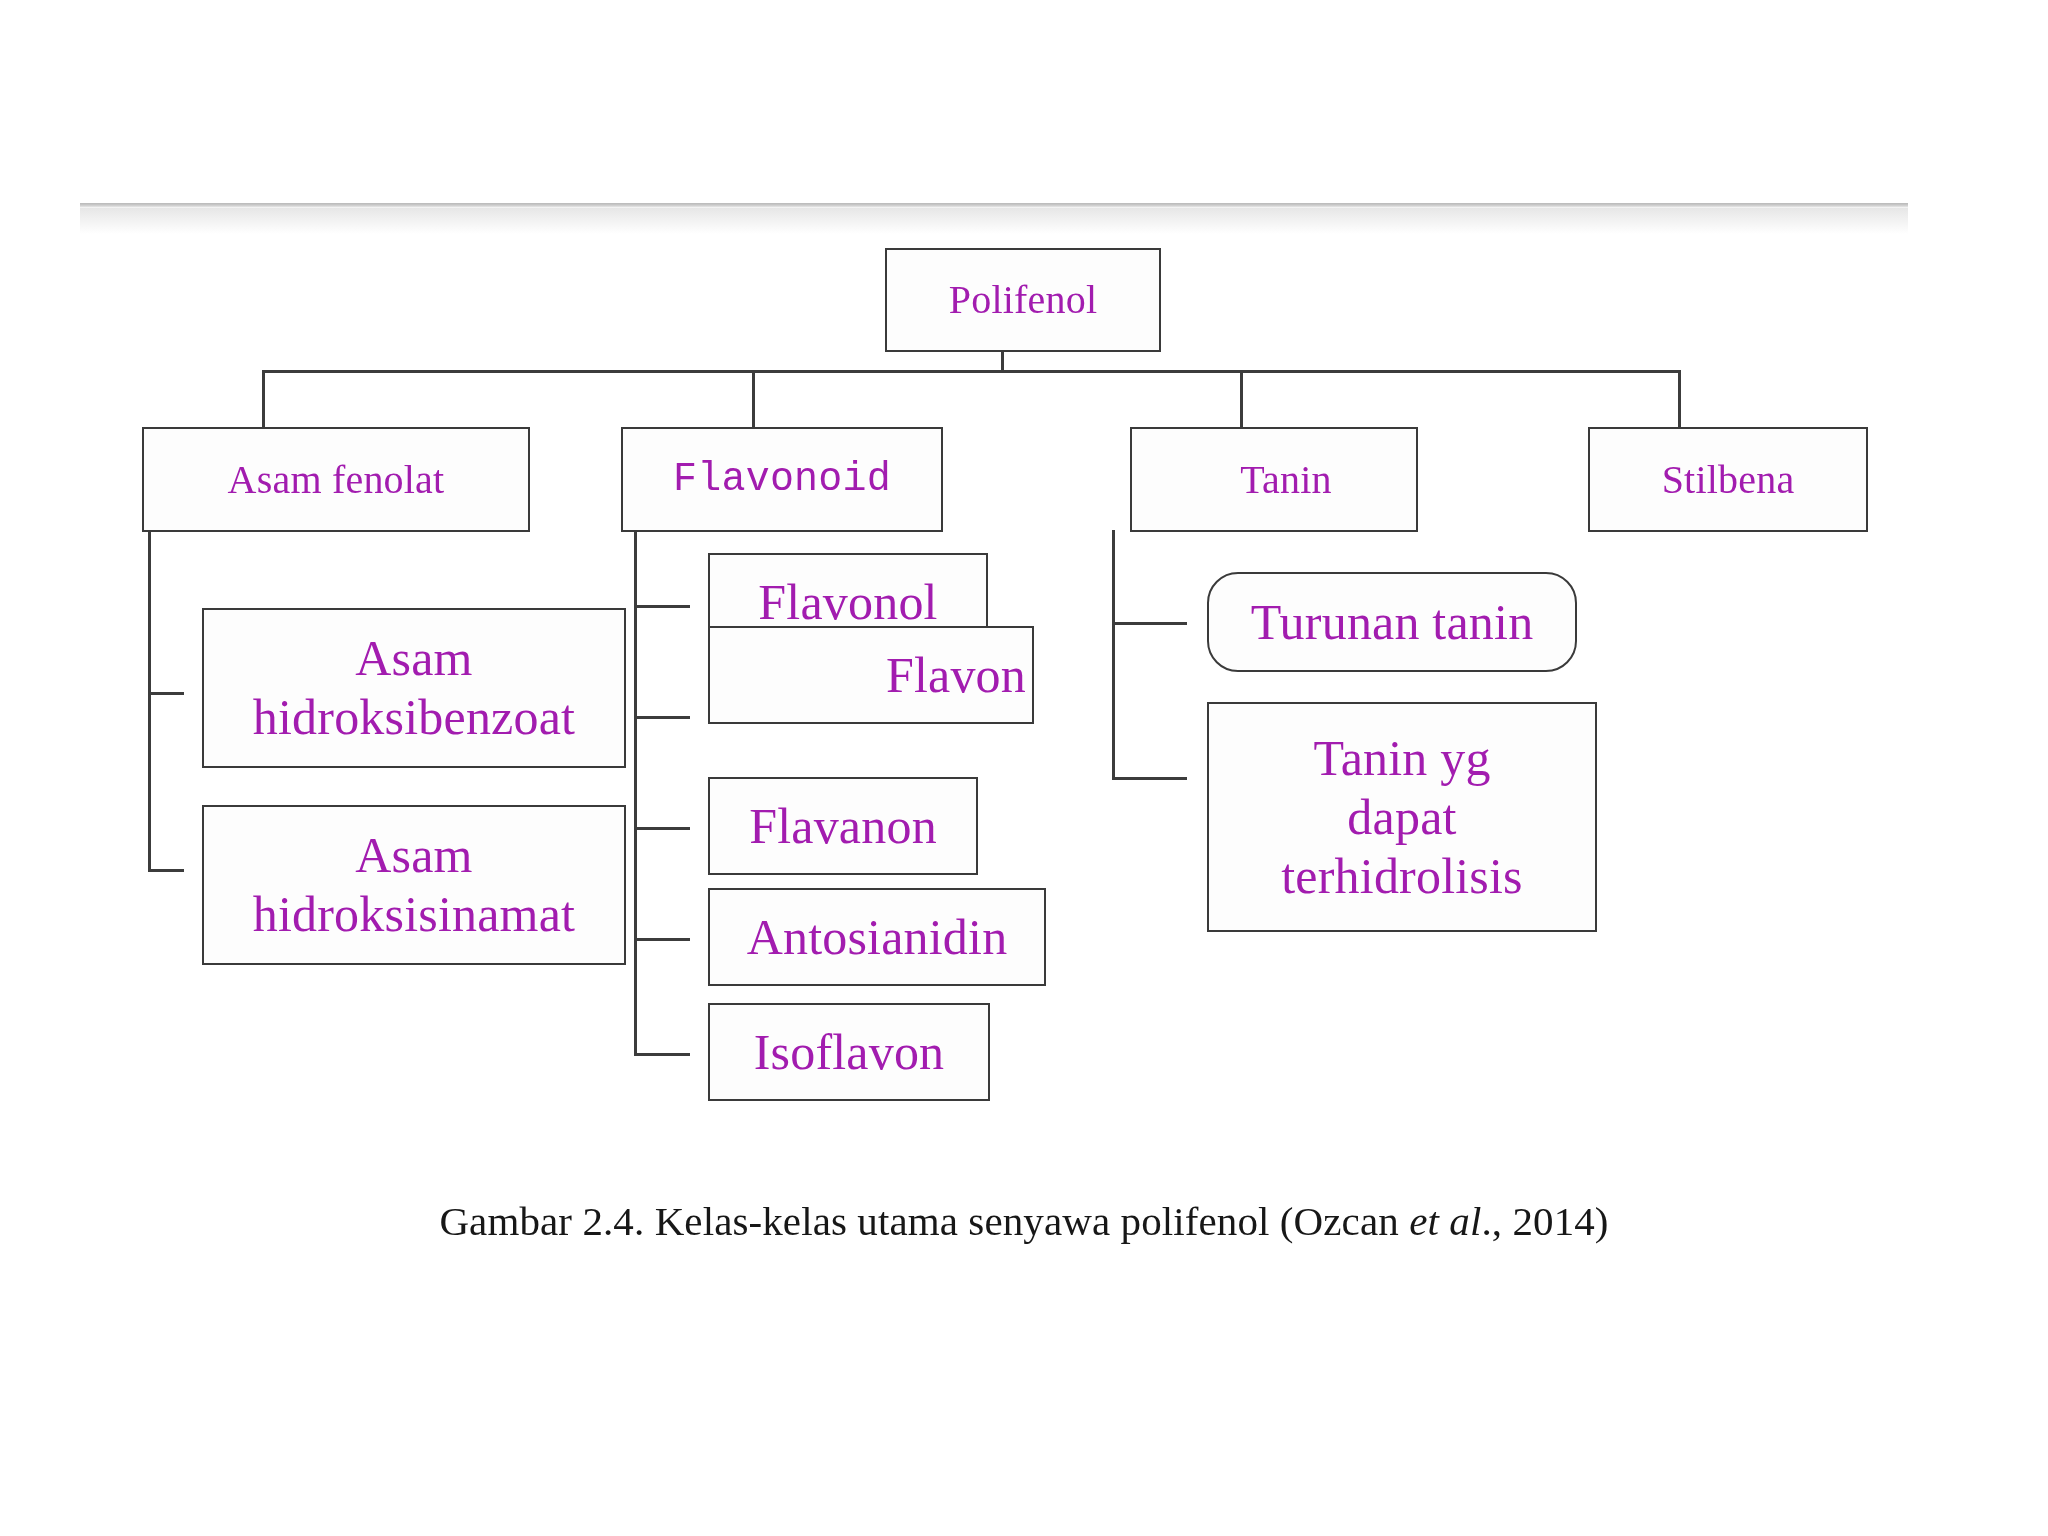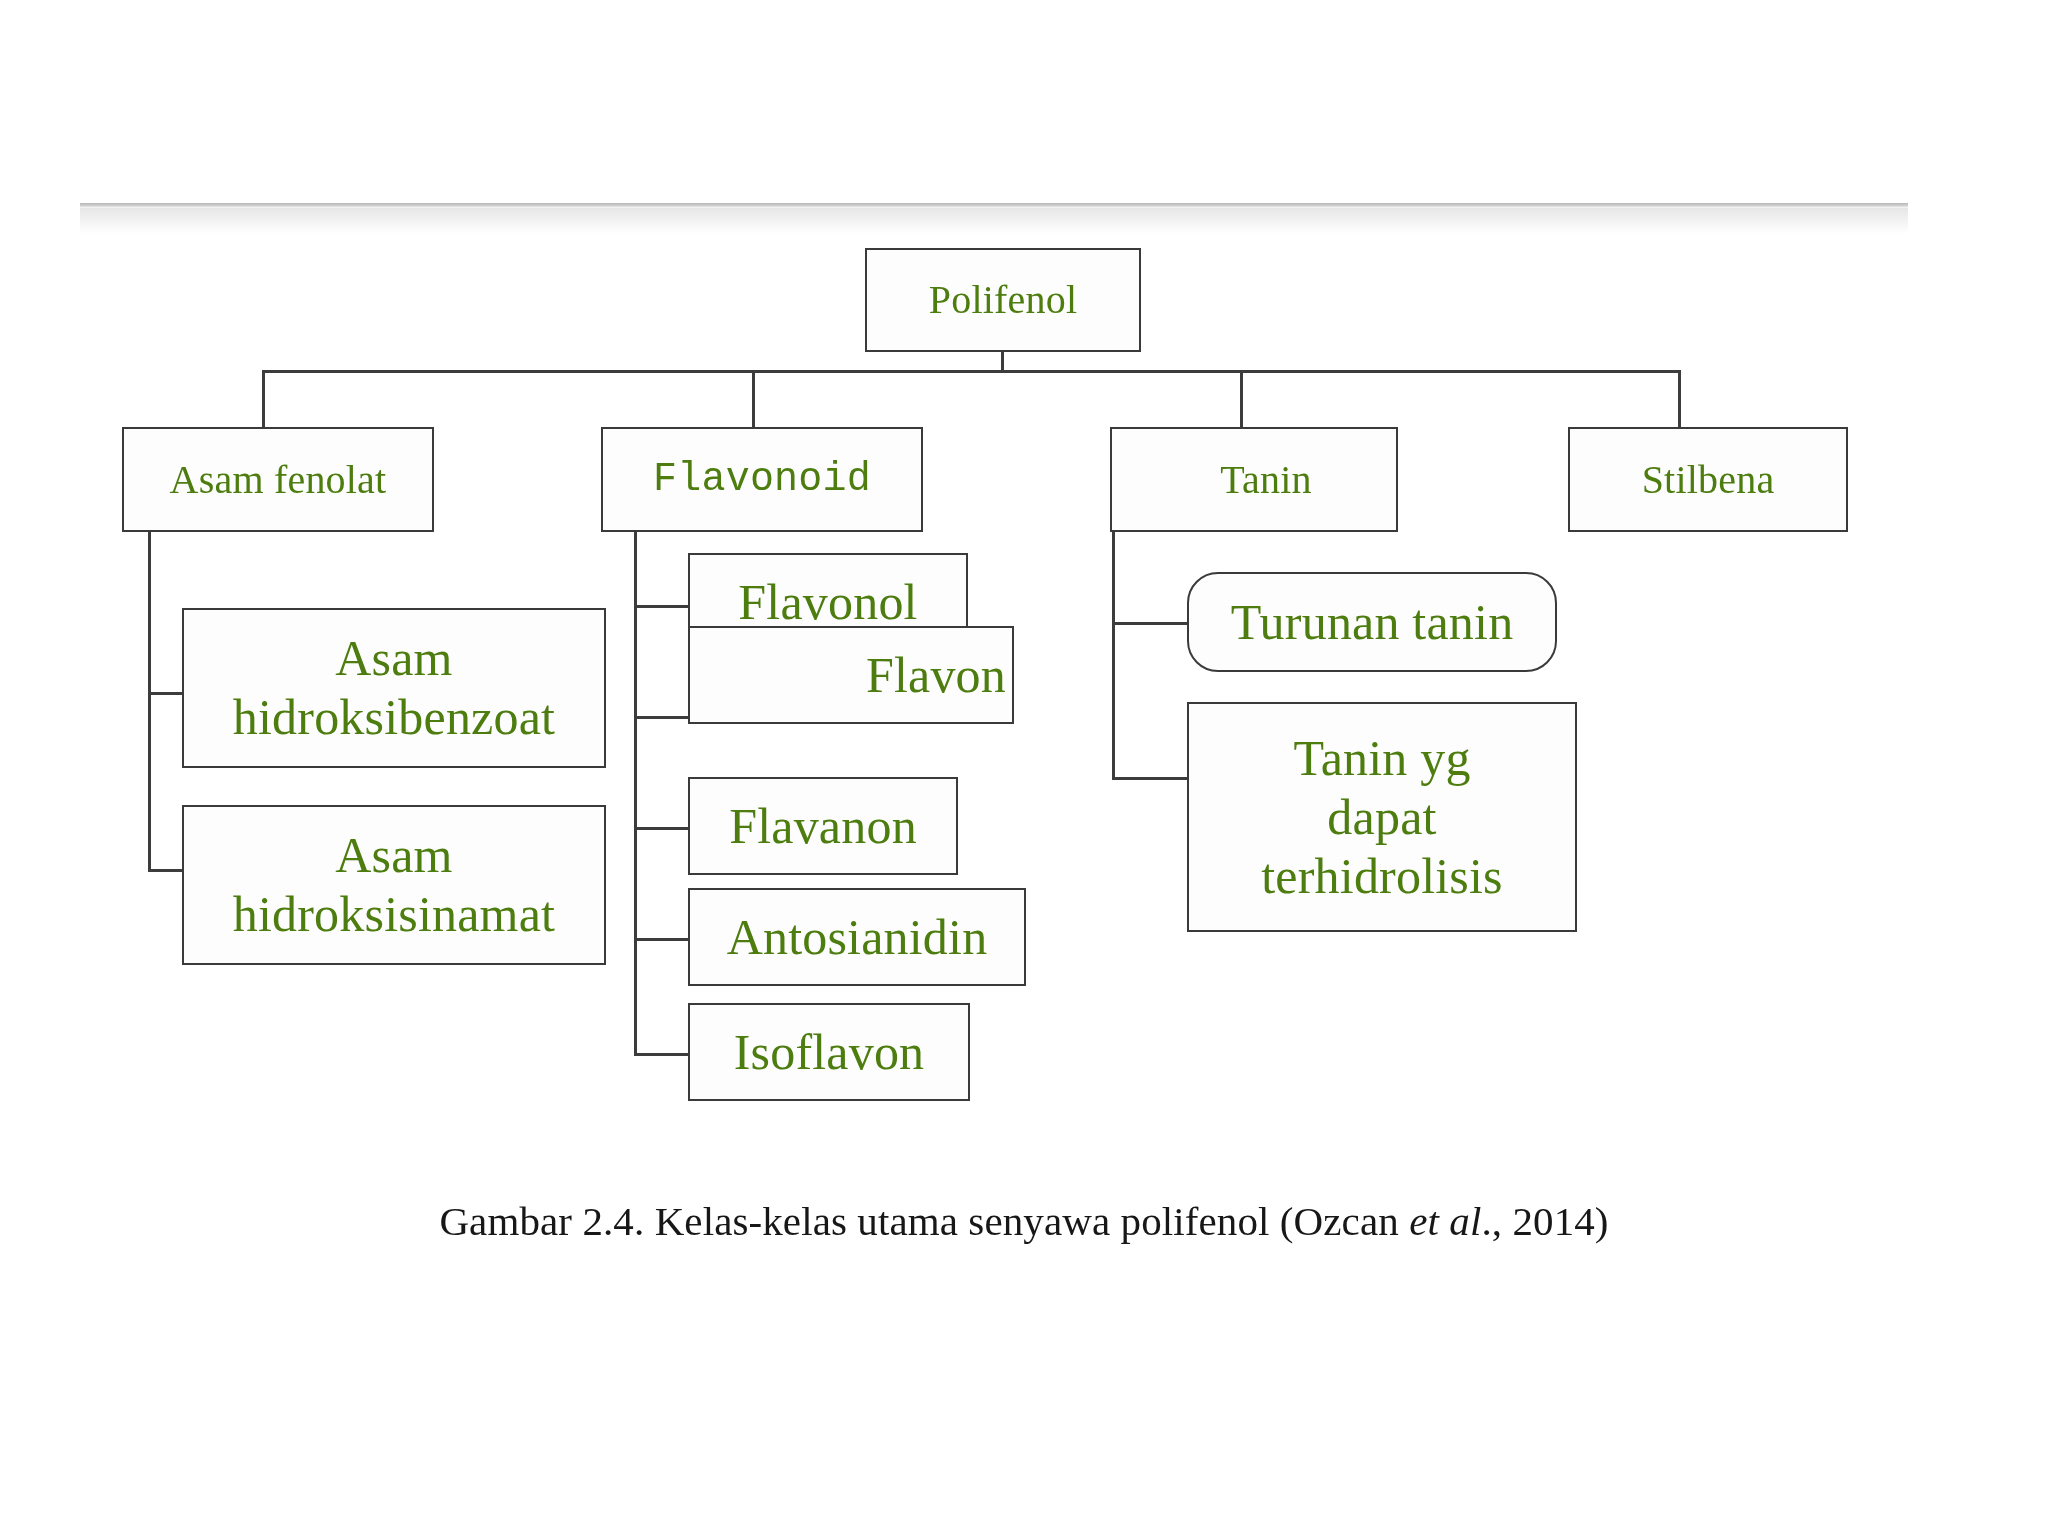--- a/index.html
+++ b/index.html
@@ -45,22 +45,23 @@
   .node {
     position: absolute;
     box-sizing: border-box;
     border: 2.5px solid #3a3a3a;
     background: #fdfdfd;
     display: flex;
     align-items: center;
     justify-content: center;
     text-align: center;
     line-height: 1.18;
-    color: #4d7c0f;
+    color: #a21caf;
     letter-spacing: 0.2px;
+    margin-left: 20px;
   }
   .node .txt { display: block; padding: 0 6px; }
 
   .lv1 { font-size: 40px; }
   .lv2 { font-size: 40px; }
   .lv3 { font-size: 50px; }
 
   
   .ln {
     position: absolute;
@@ -111,21 +112,21 @@
   <div class="ln h" style="left:634px; top:1053px; width:56px;"></div>
 
   <div class="ln v" style="left:1112px; top:530px; height:250px;"></div>
   <div class="ln h" style="left:1112px; top:622px; width:75px;"></div>
   <div class="ln h" style="left:1112px; top:777px; width:75px;"></div>
 
   <div class="node lv1" style="left:865px; top:248px; width:276px; height:104px;">
     <span class="txt">Polifenol</span>
   </div>
 
-  <div class="node lv2" style="left:122px; top:427px; width:312px; height:105px;">
+  <div class="node lv2" style="left:122px; top:427px; width:388px; height:105px;">
     <span class="txt">Asam fenolat</span>
   </div>
 
   <div class="node lv2" style="left:601px; top:427px; width:322px; height:105px;font-family:Liberation Mono, monospace;">
     <span class="txt">Flavonoid</span>
   </div>
 
   <div class="node lv2" style="left:1110px; top:427px; width:288px; height:105px;padding-left:24px;">
     <span class="txt">Tanin</span>
   </div>

